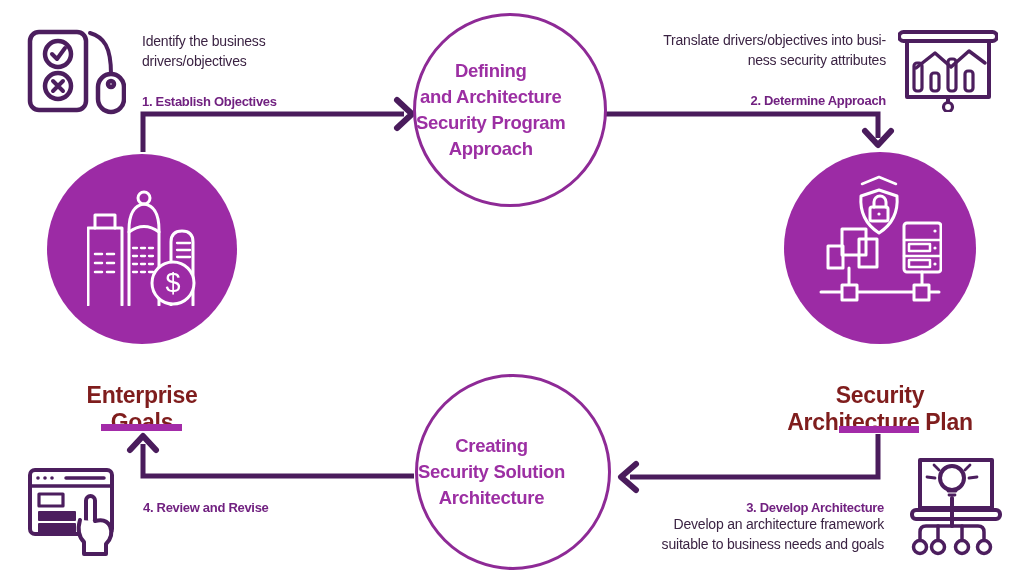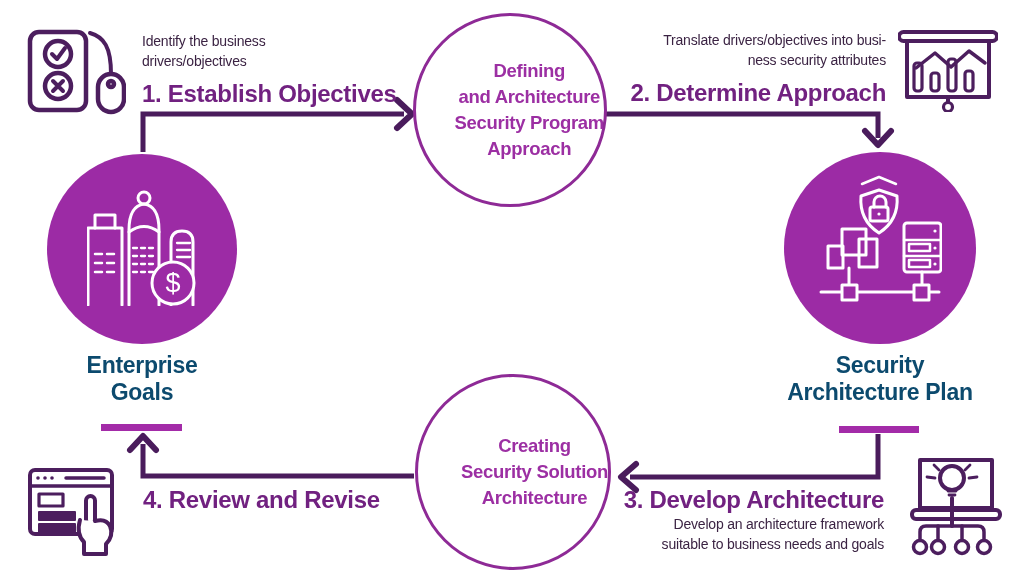--- a/index.html
+++ b/index.html
@@ -7,33 +7,33 @@
     position:relative;width:1024px;height:583px;background:#ffffff;
     font-family:"Liberation Sans", sans-serif;overflow:hidden;
   }
   .abs{position:absolute;}
   svg{display:block;}
   
   .desc{
     font-size:14px;font-weight:400;line-height:20px;color:#3B2343;letter-spacing:-0.2px;
   }
   .step-title{
-    font-size:24px;font-weight:700;color:#712180;letter-spacing:-0.3px;white-space:nowrap;
+    font-size:13px;font-weight:700;color:#712180;letter-spacing:-0.3px;white-space:nowrap;margin-top:14px;
   }
   .right{text-align:right;}
   .node-label{
-    font-size:23px;font-weight:700;line-height:27px;color:#0c4a6e;text-align:center;letter-spacing:-0.3px;
+    font-size:23px;font-weight:700;line-height:27px;color:#7f1d1d;text-align:center;letter-spacing:-0.3px;margin-top:30px;
   }
   
   .fill-circle{
     border-radius:50%;background:#9C2BA5;
   }
   .ring-circle{
     border-radius:50%;border:3px solid #8E2A96;background:#ffffff;
-    display:flex;align-items:center;justify-content:flex-end;
+    display:flex;align-items:center;justify-content:flex-start;
   }
   .ring-text{
     font-size:18.5px;font-weight:700;line-height:26px;color:#9C2FA3;text-align:center;letter-spacing:-0.3px;
   }
   .accent-bar{background:#A32BA8;}
   
   #enterprise-circle{left:47px;top:154px;width:190px;height:190px;}
   #security-circle{left:784px;top:152px;width:192px;height:192px;}
   #defining-circle{left:413px;top:13px;width:188px;height:188px;}
   #creating-circle{left:415px;top:374px;width:190px;height:190px;}

